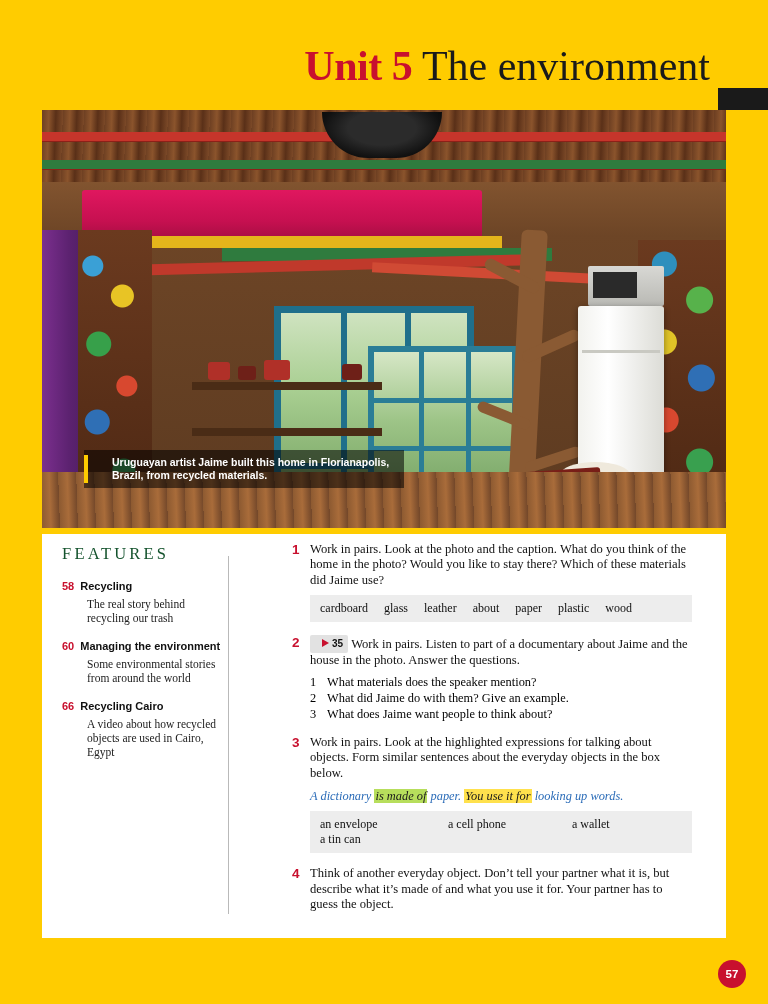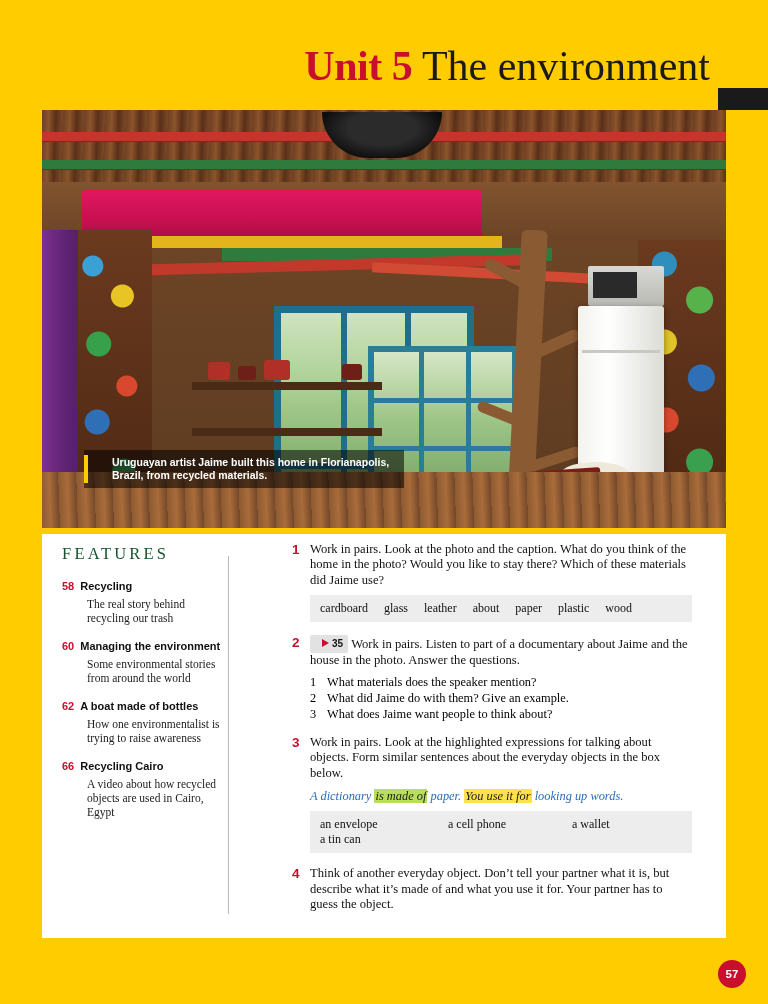--- a/index.html
+++ b/index.html
@@ -300,26 +300,20 @@
       <div class="feat-desc">The real story behind recycling our trash</div>
     </div>
 
     <div class="feat">
       <div class="feat-head">
         <span class="feat-num">60</span><span class="feat-name">Managing the environment</span>
       </div>
       <div class="feat-desc">Some environmental stories from around the world</div>
     </div>
 
-    <div class="feat">
-      <div class="feat-head">
-        <span class="feat-num">62</span><span class="feat-name">A boat made of bottles</span>
-      </div>
-      <div class="feat-desc">How one environmentalist is trying to raise awareness</div>
-    </div>
 
     <div class="feat">
       <div class="feat-head">
         <span class="feat-num">66</span><span class="feat-name">Recycling Cairo</span>
       </div>
       <div class="feat-desc">A video about how recycled objects are used in Cairo, Egypt</div>
     </div>
   </div>
 
   <div class="ex-col">

